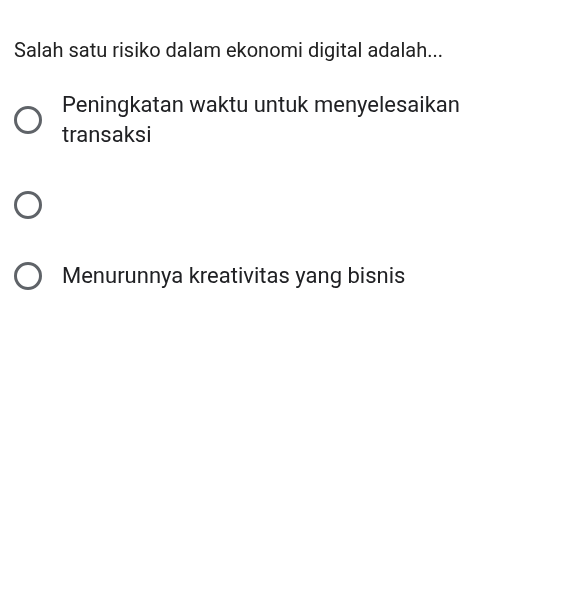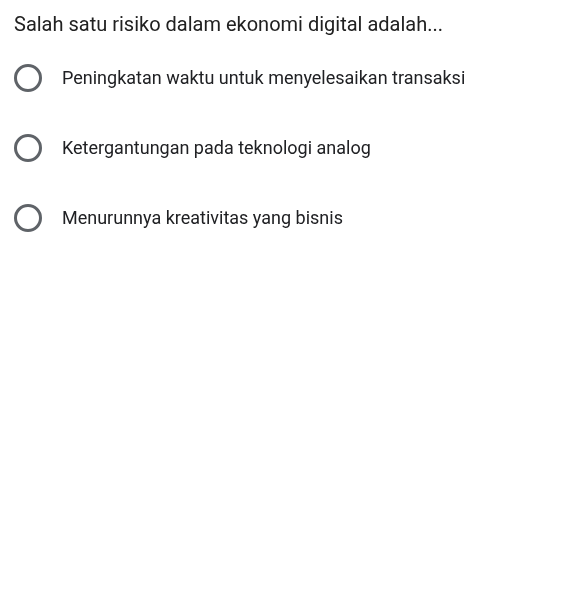--- a/index.html
+++ b/index.html
@@ -12,20 +12,21 @@
       background: #ffffff;
       width: 565px;
       height: 609px;
       padding: 10px 14px;
     }
     .question-text {
       font-size: 20px;
       color: #212121;
       margin-bottom: 26px;
       line-height: 1.4;
+      margin-top: 26px;
     }
     .options {
       display: flex;
       flex-direction: column;
       gap: 42px;
     }
     .option {
       display: flex;
       align-items: center;
       gap: 20px;
@@ -33,36 +34,35 @@
     }
     .radio {
       width: 28px;
       height: 28px;
       border: 3px solid #5f6368;
       border-radius: 50%;
       flex-shrink: 0;
       background: transparent;
     }
     .option-label {
-      font-size: 18px;
+      font-size: 22px;
       color: #202124;
       line-height: 1.35;
     }
   </style>
 </head>
 <body>
 
 <div class="question-text">Salah satu risiko dalam ekonomi digital adalah...</div>
 
 <div class="options">
   <div class="option">
     <div class="radio"></div>
     <div class="option-label">Peningkatan waktu untuk menyelesaikan transaksi</div>
   </div>
   <div class="option">
     <div class="radio"></div>
-    <div class="option-label">Ketergantungan pada teknologi analog</div>
   </div>
   <div class="option">
     <div class="radio"></div>
     <div class="option-label">Menurunnya kreativitas yang bisnis</div>
   </div>
 </div>
 
 </body></html>

